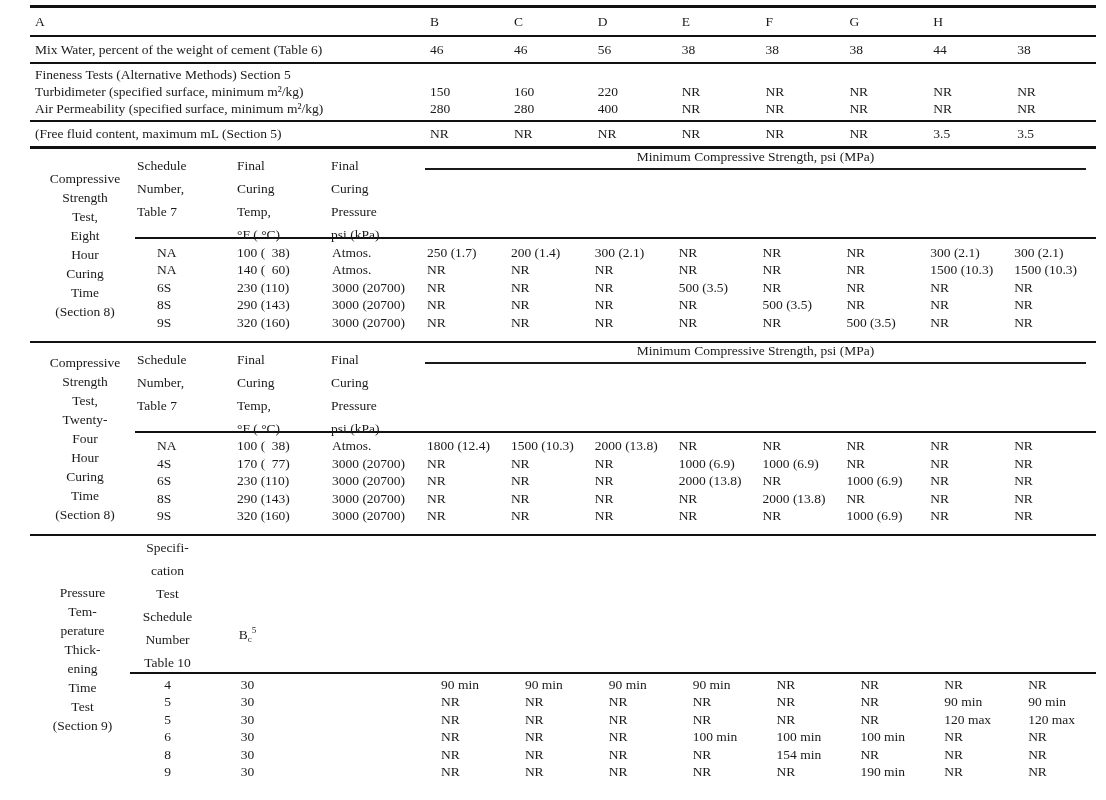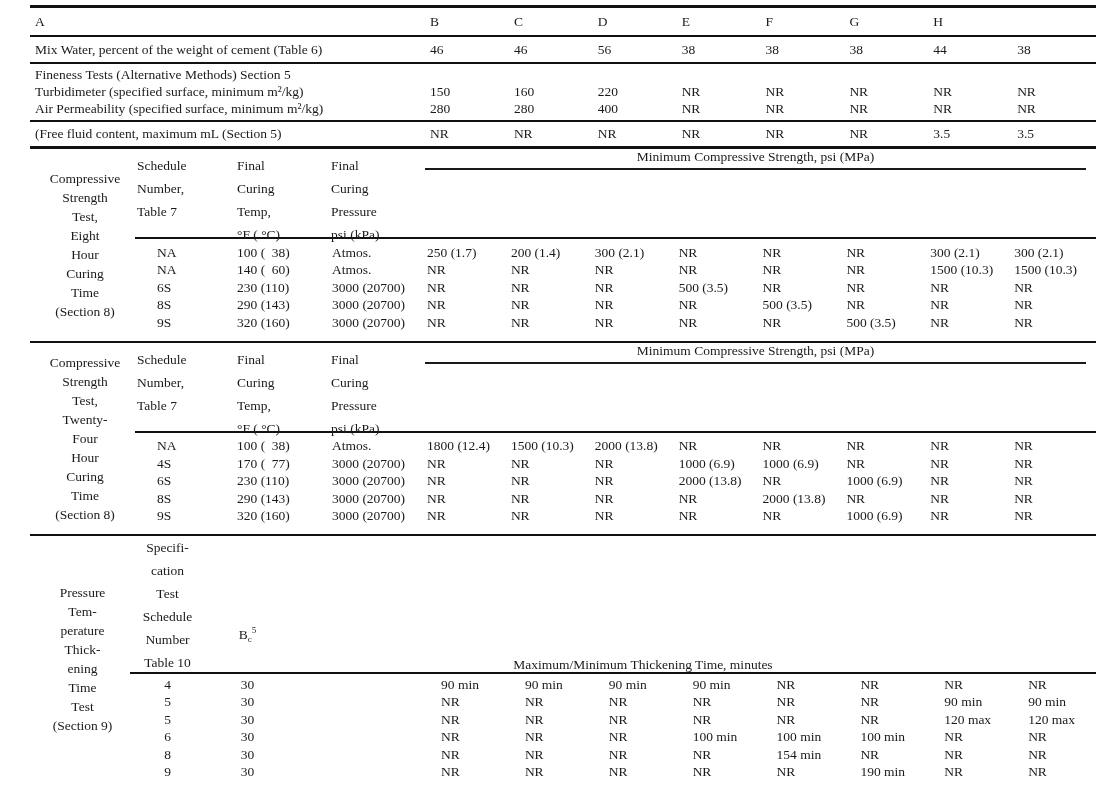--- a/index.html
+++ b/index.html
@@ -360,21 +360,20 @@
         <div class="thick-header">
           <div class="hcol">Specifi-
 cation
 Test
 Schedule
 Number
 Table 10</div>
           <div class="hcol">
             <span class="bc-line" style="display:block;"><span>B</span><sub>c</sub><sup>5</sup></span>
           </div>
-          <div class="thick-span">Maximum/Minimum Thickening Time, minutes</div>
         </div>
         <div class="thick-rows">
             <div class="row">
               <div class="cell c0">4</div>
               <div class="cell c1">30</div>
               <div class="cell c2">90 min</div>
               <div class="cell c3">90 min</div>
               <div class="cell c4">90 min</div>
               <div class="cell c5">90 min</div>
               <div class="cell c6">NR</div>

